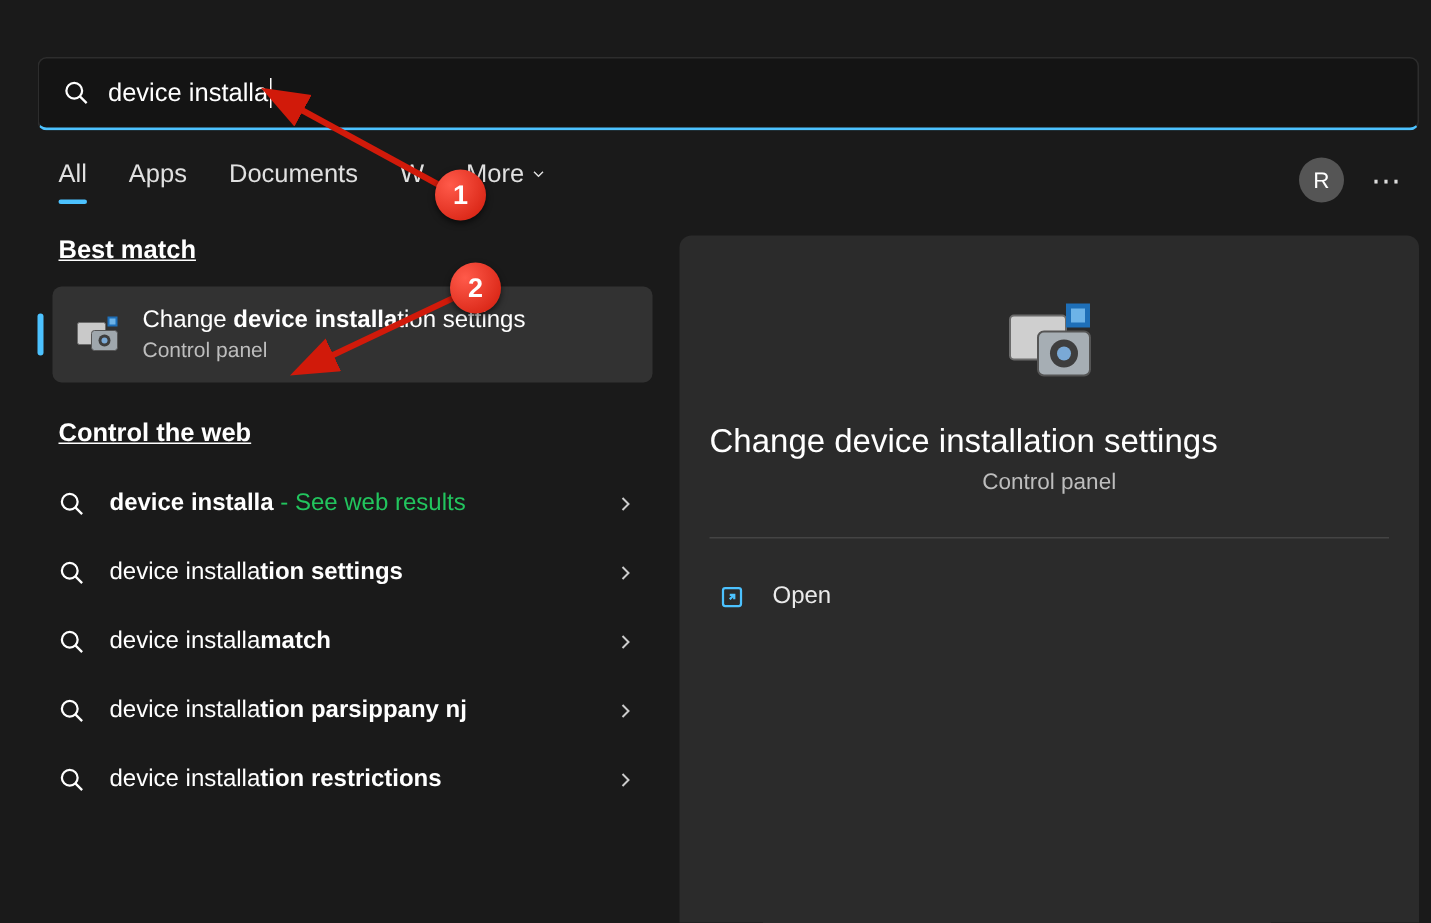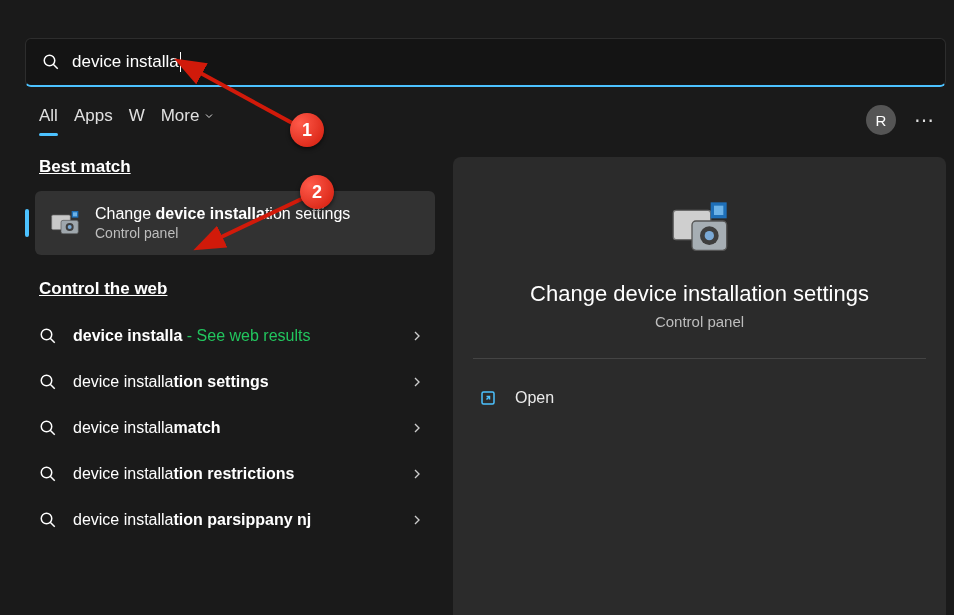--- a/index.html
+++ b/index.html
@@ -51,21 +51,21 @@
   
   .tabs-row {
     display: flex;
     align-items: center;
     justify-content: space-between;
     margin-bottom: 22px;
   }
   .tabs {
     display: flex;
     align-items: flex-start;
-    gap: 16px;
+    gap: 28px;
     padding-left: 14px;
   }
   .tab {
     font-size: 17px;
     color: #e0e0e0;
     padding-bottom: 8px;
     position: relative;
     cursor: pointer;
   }
   .tab.active::after {
@@ -180,21 +180,20 @@
   .web-item .chev { color: #cccccc; }
   
   .preview-icon {
     width: 64px; height: 64px;
     margin: 0 auto 20px auto;
     display: flex;
     align-items: center;
     justify-content: center;
   }
   .preview-title {
-    text-align: center;
     font-size: 22px;
     font-weight: 400;
     margin-bottom: 6px;
   }
   .preview-sub {
     text-align: center;
     font-size: 15px;
     color: #bdbdbd;
     margin-bottom: 28px;
   }
@@ -246,20 +245,21 @@
     <span class="search-text">
       <span>device installa</span>
         <span class="caret"></span>
     </span>
   </div>
 
   <div class="tabs-row">
     <div class="tabs">
       <div class="tab active">All</div>
       <div class="tab">Apps</div>
+      <div class="tab">Documents</div>
       <div class="tab">W</div>
       <div class="tab more">
         <span>More</span>
         <svg width="12" height="12" viewBox="0 0 24 24" fill="none" stroke="#dddddd" stroke-width="2">
             <polyline points="6 9 12 15 18 9"></polyline>
           </svg>
       </div>
     </div>
     <div class="right-ctrls">
       <div class="avatar">R</div>
@@ -324,31 +324,31 @@
             <div class="label"><span>device installa</span><b>match</b><span></span></div>
             <svg class="chev" width="16" height="16" viewBox="0 0 24 24" fill="none" stroke="#cccccc" stroke-width="2">
               <polyline points="9 6 15 12 9 18"></polyline>
             </svg>
           </div>
           <div class="web-item">
             <svg class="search-ic" width="18" height="18" viewBox="0 0 24 24" fill="none" stroke="#ffffff" stroke-width="2">
               <circle cx="10" cy="10" r="7"></circle>
               <line x1="21" y1="21" x2="15" y2="15"></line>
             </svg>
+            <div class="label"><span>device installa</span><b>tion parsippany nj</b><span></span></div>
+            <svg class="chev" width="16" height="16" viewBox="0 0 24 24" fill="none" stroke="#cccccc" stroke-width="2">
+              <polyline points="9 6 15 12 9 18"></polyline>
+            </svg>
+          </div>
+          <div class="web-item">
+            <svg class="search-ic" width="18" height="18" viewBox="0 0 24 24" fill="none" stroke="#ffffff" stroke-width="2">
+              <circle cx="10" cy="10" r="7"></circle>
+              <line x1="21" y1="21" x2="15" y2="15"></line>
+            </svg>
             <div class="label"><span>device installa</span><b>tion restrictions</b><span></span></div>
-            <svg class="chev" width="16" height="16" viewBox="0 0 24 24" fill="none" stroke="#cccccc" stroke-width="2">
-              <polyline points="9 6 15 12 9 18"></polyline>
-            </svg>
-          </div>
-          <div class="web-item">
-            <svg class="search-ic" width="18" height="18" viewBox="0 0 24 24" fill="none" stroke="#ffffff" stroke-width="2">
-              <circle cx="10" cy="10" r="7"></circle>
-              <line x1="21" y1="21" x2="15" y2="15"></line>
-            </svg>
-            <div class="label"><span>device installa</span><b>tion parsippany nj</b><span></span></div>
             <svg class="chev" width="16" height="16" viewBox="0 0 24 24" fill="none" stroke="#cccccc" stroke-width="2">
               <polyline points="9 6 15 12 9 18"></polyline>
             </svg>
           </div>
         </div>
     </div>
 
     <div class="right-col">
       <div class="preview-icon">
         <svg width="64" height="64" viewBox="0 0 48 48">

